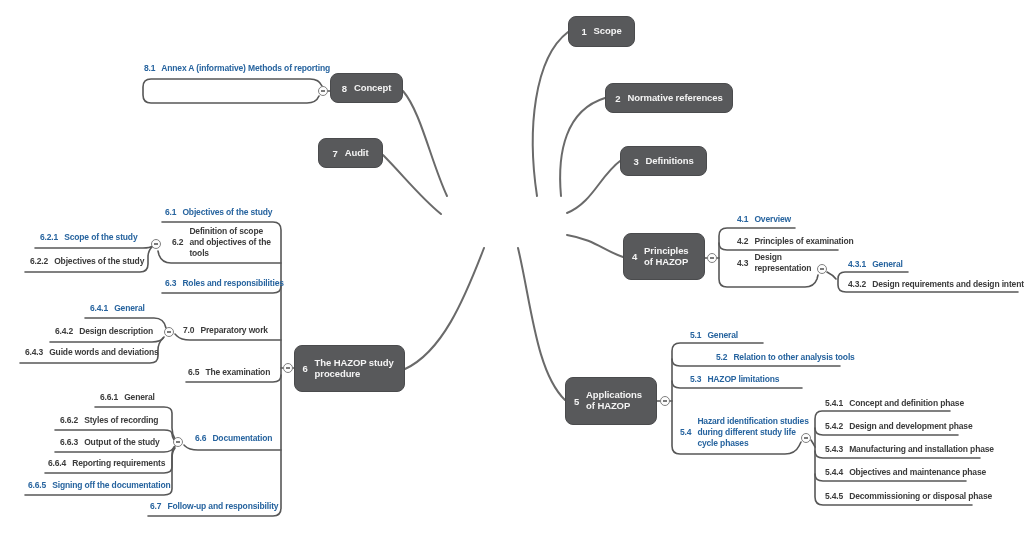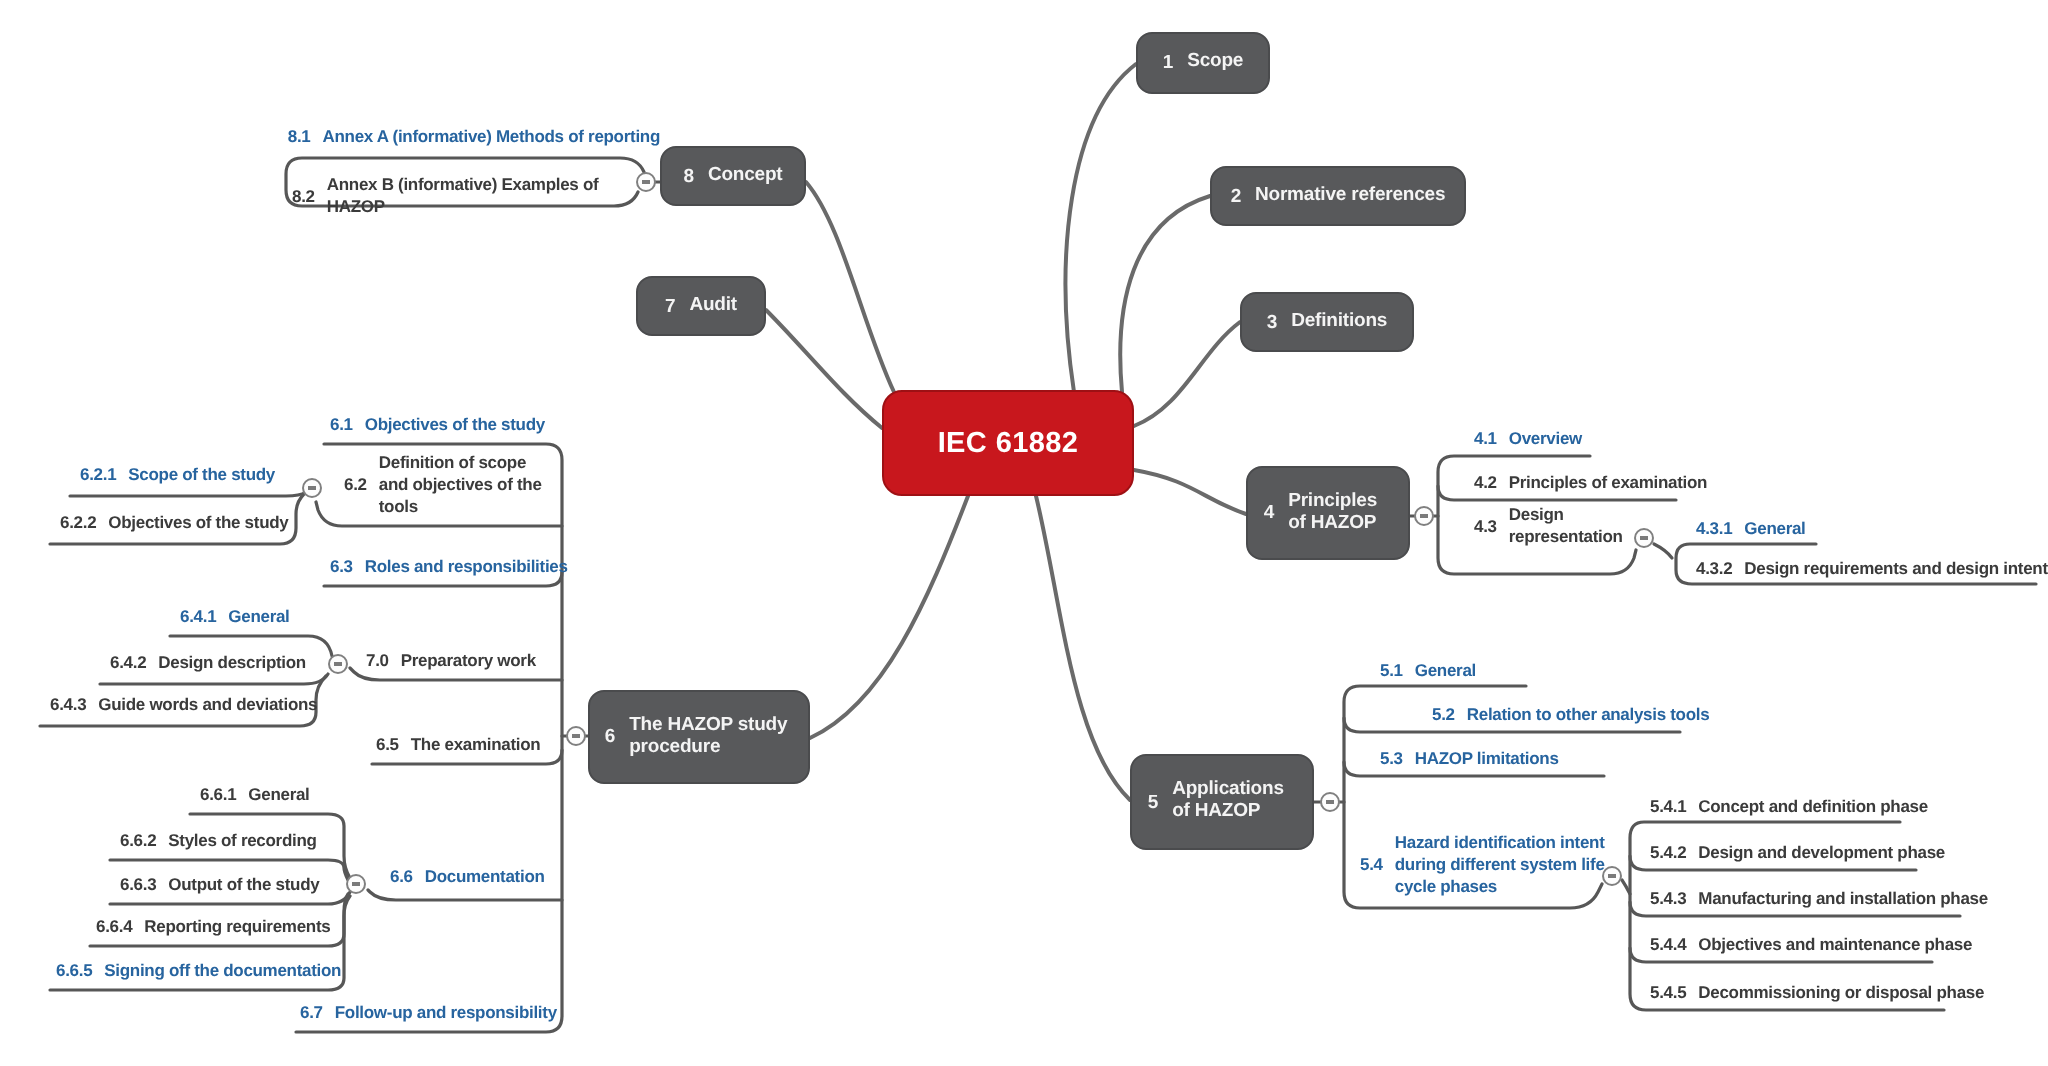--- a/index.html
+++ b/index.html
@@ -106,23 +106,20 @@
   <div class="toggle" style="left:707px;top:253px"></div>
   <div class="toggle" style="left:817px;top:264px"></div>
   <div class="toggle" style="left:660px;top:396px"></div>
   <div class="toggle" style="left:801px;top:433px"></div>
   <div class="toggle" style="left:318px;top:86px"></div>
   <div class="toggle" style="left:283px;top:363px"></div>
   <div class="toggle" style="left:151px;top:239px"></div>
   <div class="toggle" style="left:164px;top:327px"></div>
   <div class="toggle" style="left:173px;top:437px"></div>
 
-  <div class="center-node">
-    <span>IEC 61882</span>
-  </div>
 
   <div class="node" style="left:568px;top:16px;width:67px;height:31px">
     <span class="nnum">1</span>
     <span class="nlbl">Scope</span>
   </div>
   <div class="node" style="left:605px;top:83px;width:128px;height:30px">
     <span class="nnum">2</span>
     <span class="nlbl">Normative references</span>
   </div>
   <div class="node" style="left:620px;top:146px;width:87px;height:30px">
@@ -147,24 +144,20 @@
   </div>
   <div class="node" style="left:330px;top:73px;width:73px;height:30px">
     <span class="nnum">8</span>
     <span class="nlbl">Concept</span>
   </div>
 
   <div class="topic c-blue" style="left:140px;top:63px;width:190px;justify-content:flex-end">
     <span class="num">8.1</span>
     <span class="lbl">Annex A (informative) Methods of reporting</span>
   </div>
-  <div class="topic c-dark" style="left:146px;top:87px;width:180px;justify-content:flex-end">
-    <span class="num">8.2</span>
-    <span class="lbl">Annex B (informative) Examples of HAZOP</span>
-  </div>
 
   <div class="topic c-blue" style="left:737px;top:214px">
     <span class="num">4.1</span>
     <span class="lbl">Overview</span>
   </div>
   <div class="topic c-dark" style="left:737px;top:236px">
     <span class="num">4.2</span>
     <span class="lbl">Principles of examination</span>
   </div>
   <div class="topic c-dark" style="left:737px;top:252px">
@@ -187,21 +180,21 @@
   <div class="topic c-blue" style="left:716px;top:352px">
     <span class="num">5.2</span>
     <span class="lbl">Relation to other analysis tools</span>
   </div>
   <div class="topic c-blue" style="left:690px;top:374px">
     <span class="num">5.3</span>
     <span class="lbl">HAZOP limitations</span>
   </div>
   <div class="topic c-blue" style="left:680px;top:416px">
     <span class="num">5.4</span>
-    <span class="lbl" style="width:112px">Hazard identification intent during different system life cycle phases</span>
+    <span class="lbl" style="width:112px">Hazard identification studies during different study life cycle phases</span>
   </div>
   <div class="topic c-dark" style="left:825px;top:398px">
     <span class="num">5.4.1</span>
     <span class="lbl">Concept and definition phase</span>
   </div>
   <div class="topic c-dark" style="left:825px;top:421px">
     <span class="num">5.4.2</span>
     <span class="lbl">Design and development phase</span>
   </div>
   <div class="topic c-dark" style="left:825px;top:444px">

